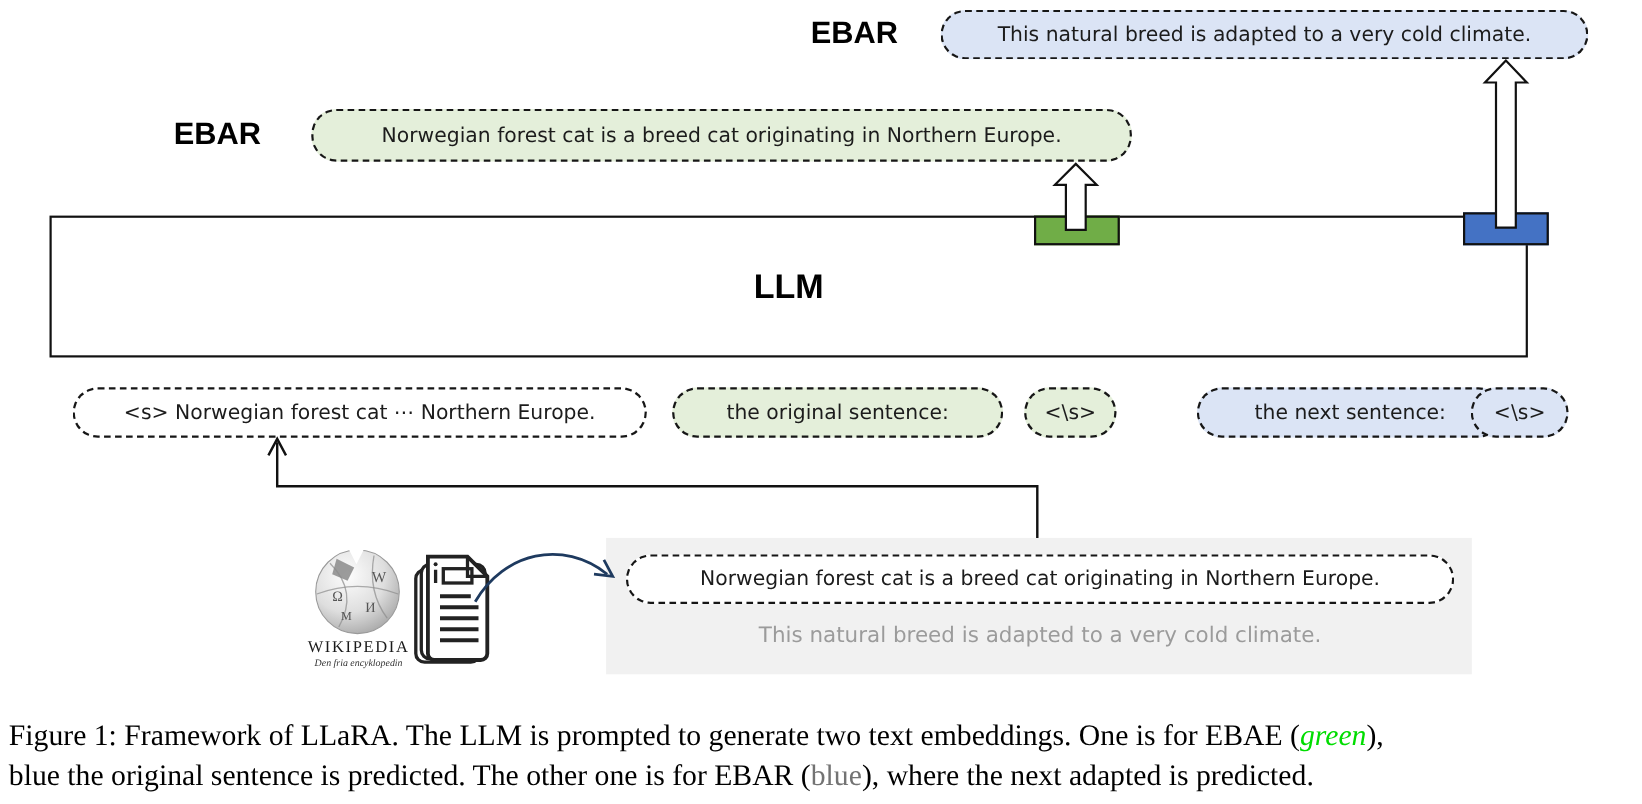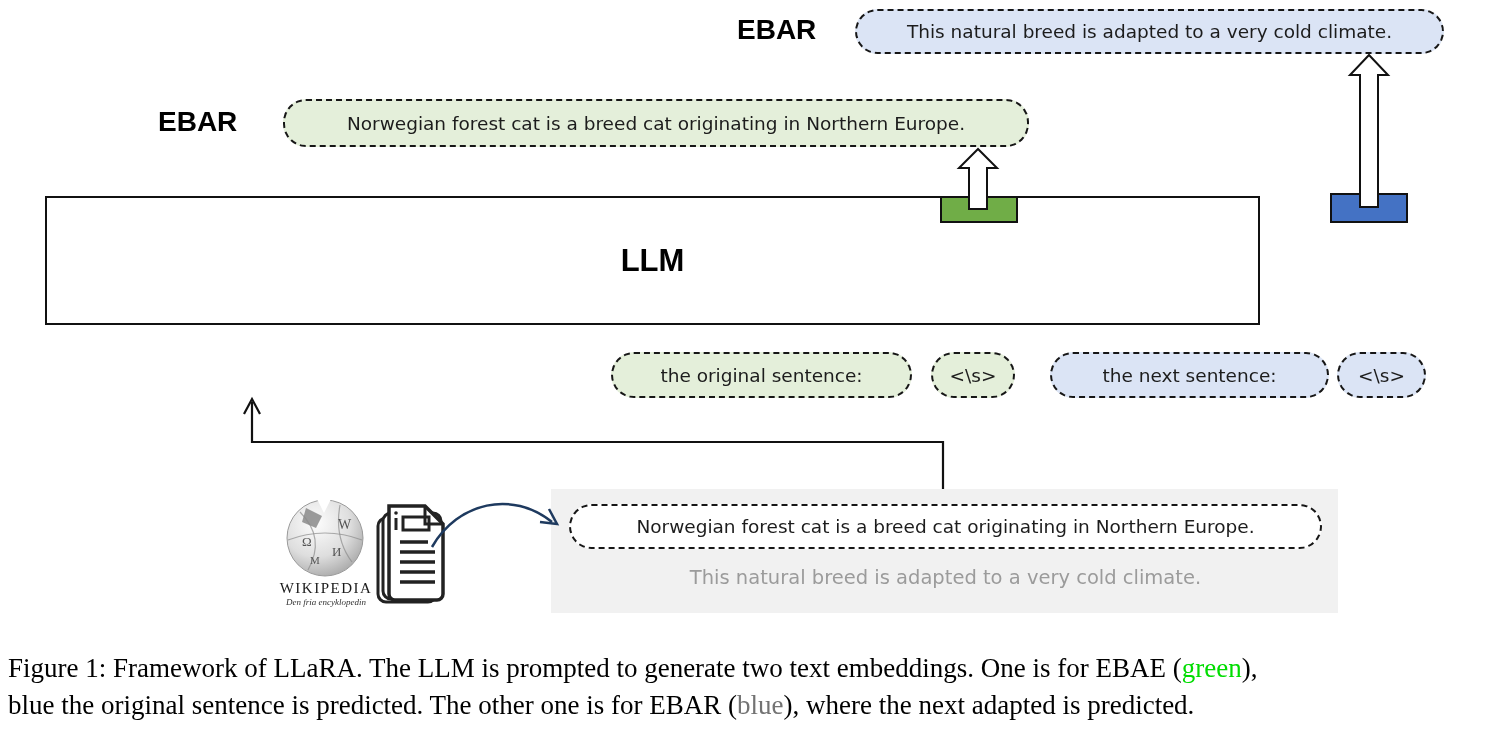--- a/index.html
+++ b/index.html
@@ -10,41 +10,41 @@
        justify-content:center;font-family:"DejaVu Sans",sans-serif;font-size:18.5px;
        color:#1c1c1c;text-align:center;white-space:nowrap;}
   .bg-green{background:#e4efda;}
   .bg-blue{background:#dbe4f5;}
   .bg-white{background:#ffffff;}
   .serif-label{font-family:Liberation Sans, sans-serif;font-weight:bold;color:#000;}
   #ebar-label{left:737px;top:14px;font-size:28px;}
   #ebar-box{left:855px;top:9px;width:589px;height:45px;}
   #ebae-label{left:158px;top:106px;font-size:28px;}
   #ebae-box{left:283px;top:99px;width:746px;height:48px;}
-  #llm-box{left:45px;top:196px;width:1215px;height:129px;border:2.5px solid #111;
+  #llm-box{left:45px;top:196px;width:1344px;height:129px;border:2.5px solid #111;
        display:flex;align-items:center;justify-content:center;}
   #llm-label{font-size:31px;}
   #chip-green{left:940px;top:196px;width:78px;height:27px;background:#70ad47;border:2.5px solid #111;}
   #chip-blue{left:1330px;top:193px;width:78px;height:30px;background:#4472c4;border:2.5px solid #111;}
   .token{top:352px;height:46px;}
   #token-0{left:66px;width:522px;}
   #token-1{left:611px;width:301px;align-items:center;}
   #token-2{left:931px;width:84px;}
-  #token-3{left:1050px;width:279px;}
+  #token-3{left:1088px;width:279px;}
   #token-4{left:1337px;width:89px;}
   #gray-panel{left:551px;top:489px;width:787px;height:124px;background:#f1f1f1;}
   #inner-box{left:569px;top:504px;width:753px;height:45px;}
   #gray-sentence{left:569px;top:566px;width:753px;text-align:center;color:#9b9b9b;
        font-size:19.5px;white-space:nowrap;}
   #wiki-logo{left:276px;top:496px;}
   #doc-icon{left:372px;top:502px;}
   #overlay{left:0;top:0;pointer-events:none;}
   #caption{left:8px;top:650px;width:1482px;font-family:"Liberation Serif",serif;
        font-size:27px;line-height:37px;color:#000;}
-  .cap-green{color:#00dd00;}
+  .cap-green{color:#00dd00;font-style:italic;}
   .cap-blue{color:#737373;}
 </style>
 </head>
 <body>
 
 <div id="fig">
 
   <div class="abs serif-label" id="ebar-label">EBAR</div>
   <div class="abs dashbox bg-blue" id="ebar-box">
     <span>This natural breed is adapted to a very cold climate.</span>
@@ -54,20 +54,23 @@
   <div class="abs dashbox bg-green" id="ebae-box">
     <span>Norwegian forest cat  is a breed cat originating in Northern Europe.</span>
   </div>
 
   <div class="abs" id="llm-box">
     <span class="serif-label" id="llm-label">LLM</span>
   </div>
   <div class="abs" id="chip-green"></div>
   <div class="abs" id="chip-blue"></div>
 
+  <div class="abs dashbox bg-white token" id="token-0">
+    <span>&lt;s&gt; Norwegian forest cat ⋯ Northern Europe.</span>
+  </div>
   <div class="abs dashbox bg-green token" id="token-1">
     <span>the original sentence:</span>
   </div>
   <div class="abs dashbox bg-green token" id="token-2">
     <span>&lt;\s&gt;</span>
   </div>
   <div class="abs dashbox bg-blue token" id="token-3">
     <span>the next sentence:</span>
   </div>
   <div class="abs dashbox bg-blue token" id="token-4">

